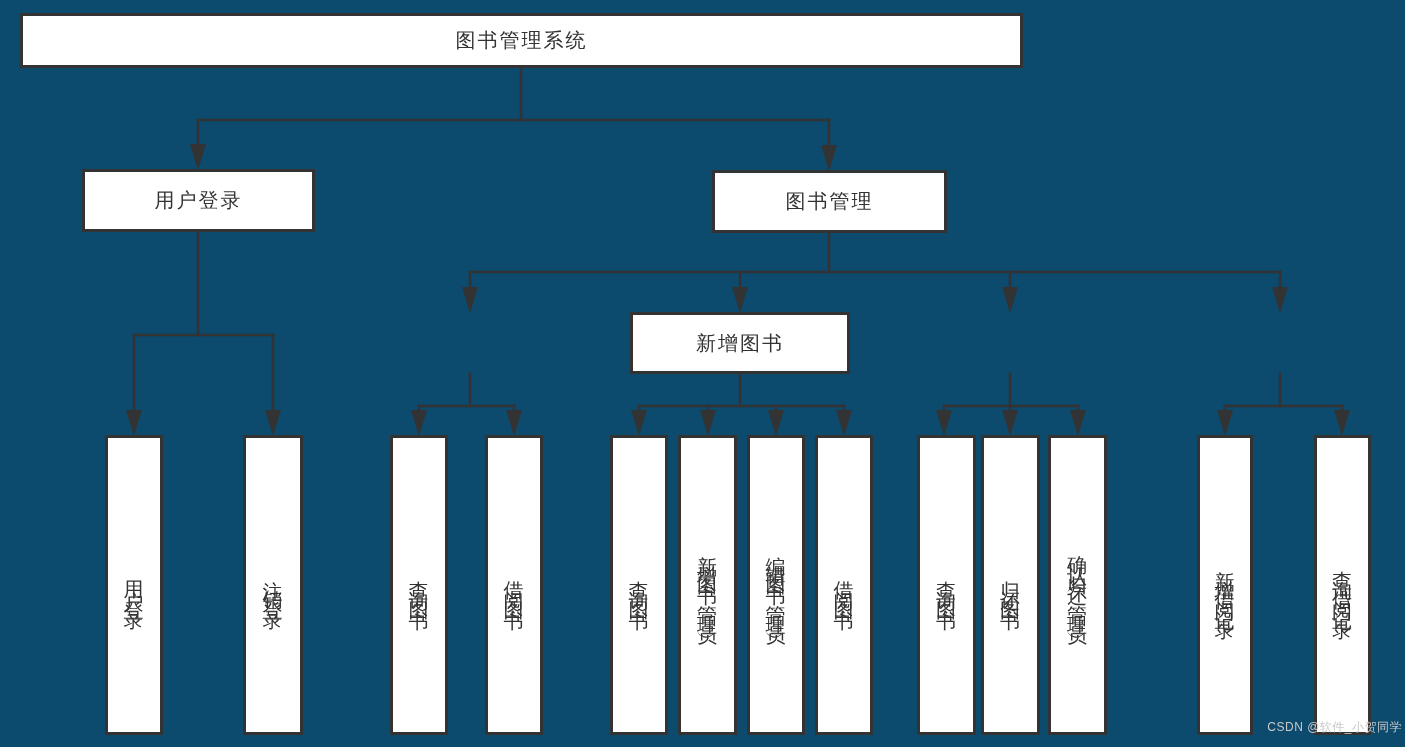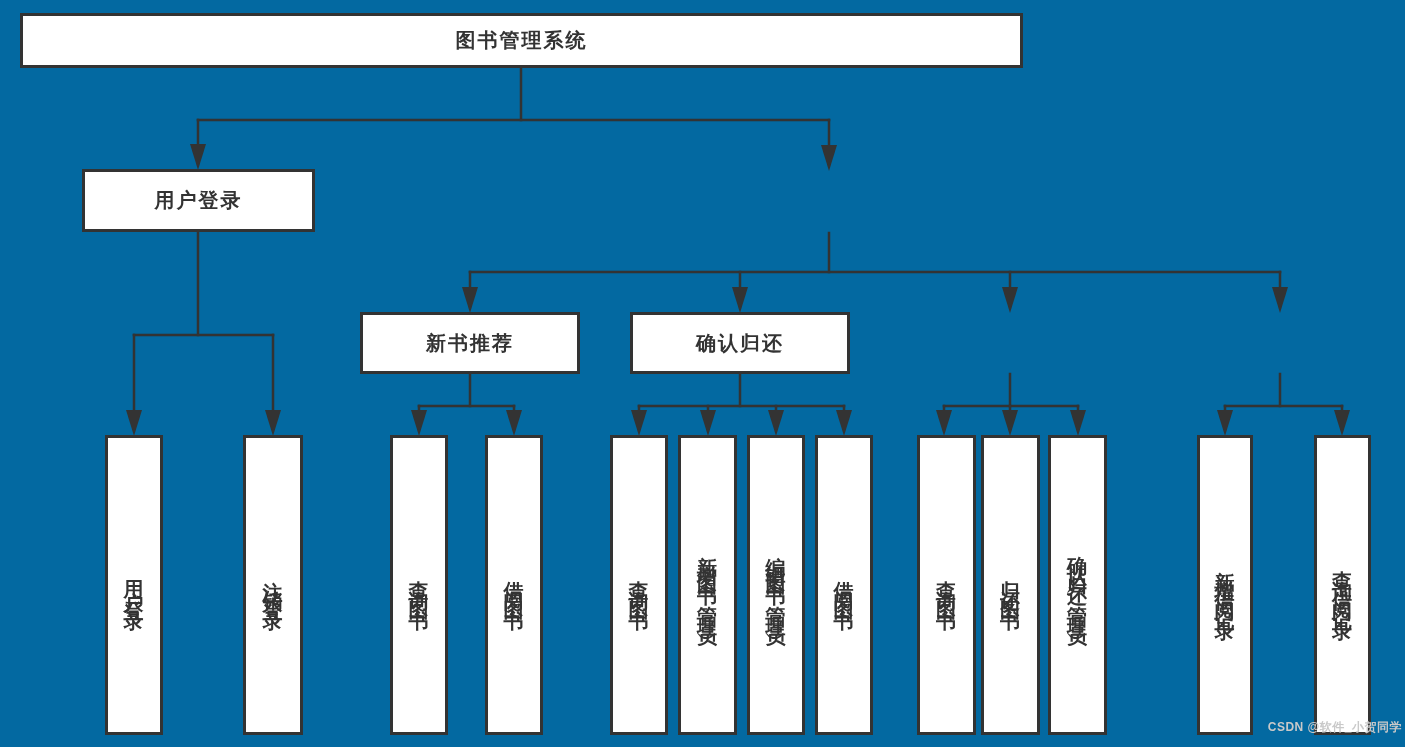--- a/index.html
+++ b/index.html
@@ -5,23 +5,22 @@
   html, body {
     margin: 0;
     padding: 0;
     background: #ffffff;
     font-family: "Liberation Sans", sans-serif;
   }
   .canvas {
     position: relative;
     width: 1405px;
     height: 747px;
-    background: #0369a1;
+    background: #0c4a6e;
     overflow: hidden;
-    font-weight: bold;
   }
   .edges {
     position: absolute;
     left: 0;
     top: 0;
     width: 1405px;
     height: 747px;
     pointer-events: none;
   }
   .box {
@@ -118,26 +117,26 @@
       <polygon points="1334,410 1350,410 1342,436" fill="#333333"></polygon>
     </svg>
 
   <div class="box h" style="left:20px;top:13px;width:1003px;height:55px">
     <span>图书管理系统</span>
   </div>
 
   <div class="box h" style="left:82px;top:169px;width:233px;height:63px">
     <span>用户登录</span>
   </div>
+  <div class="box h" style="left:712px;top:170px;width:235px;height:63px">
+    <span>图书管理</span>
+  </div>
 
-  <div class="box h" style="left:360px;top:312px;width:220px;height:62px">
-    <span>新书推荐</span>
-  </div>
   <div class="box h" style="left:630px;top:312px;width:220px;height:62px">
-    <span>确认归还</span>
+    <span>新增图书</span>
   </div>
 
   <div class="box v" style="left:105px;top:435px;width:58px;height:300px">
     <span class="vtext">用户登录</span>
   </div>
   <div class="box v" style="left:243px;top:435px;width:60px;height:300px">
     <span class="vtext">注销登录</span>
   </div>
   <div class="box v" style="left:390px;top:435px;width:58px;height:300px">
     <span class="vtext">查询图书</span>

